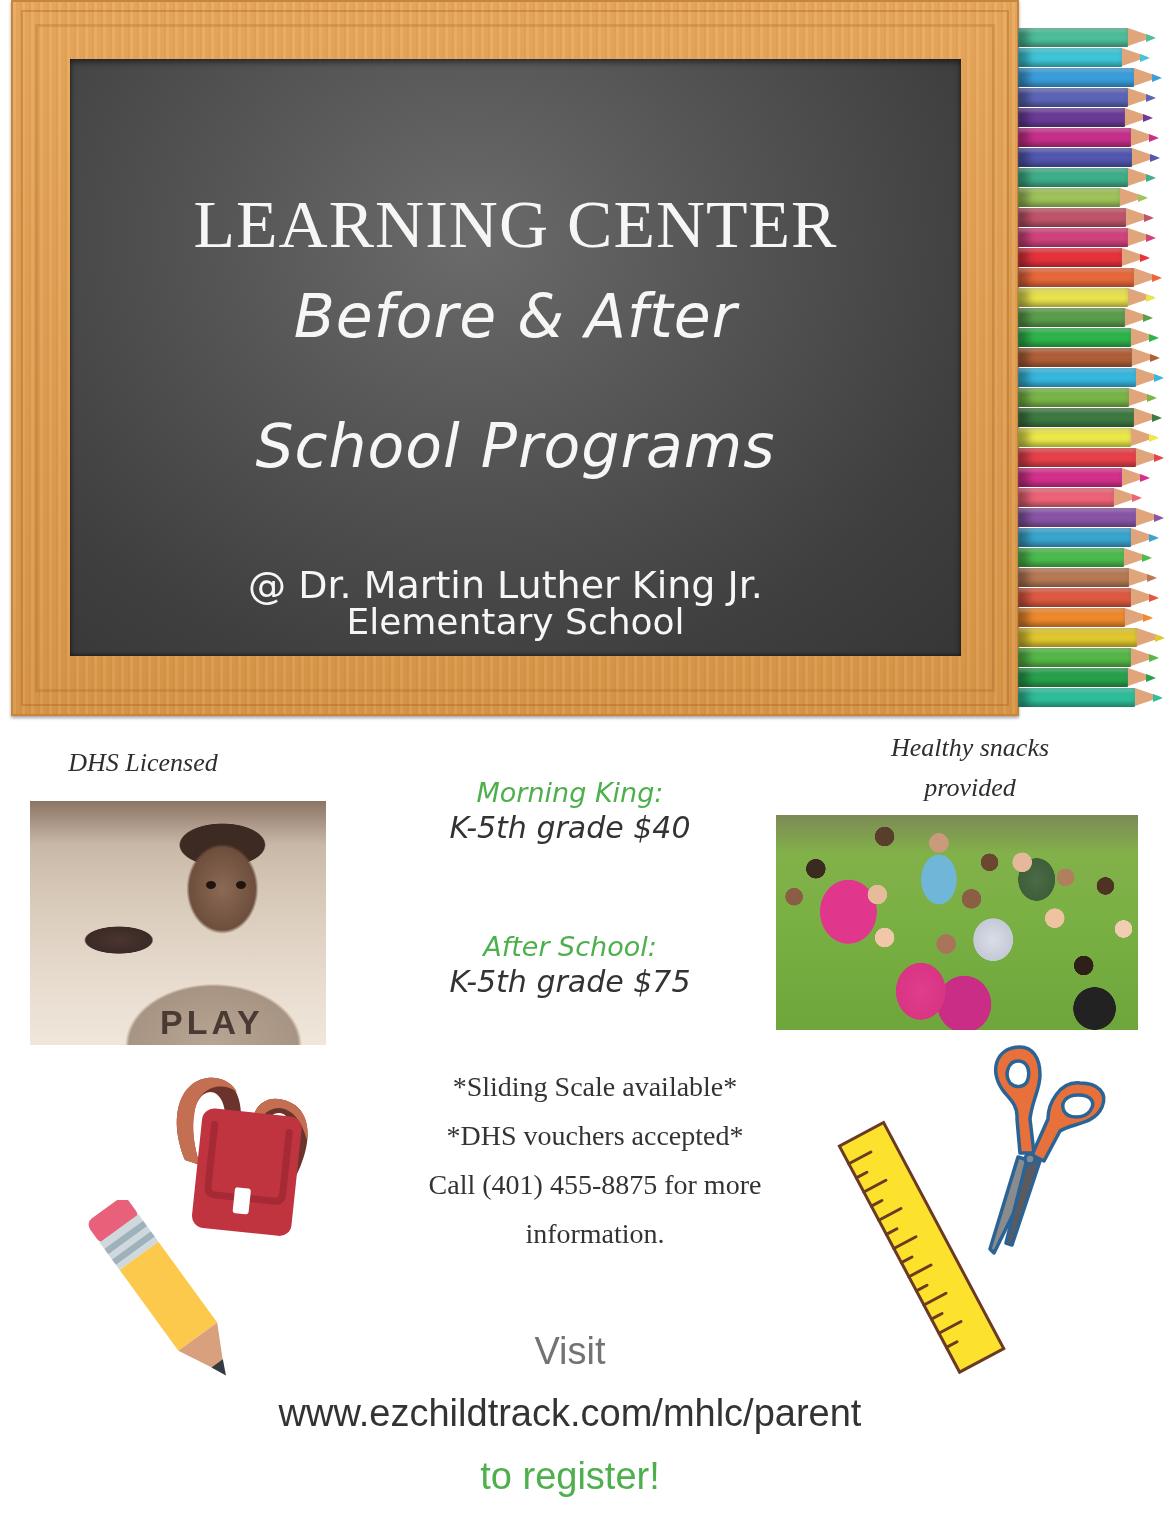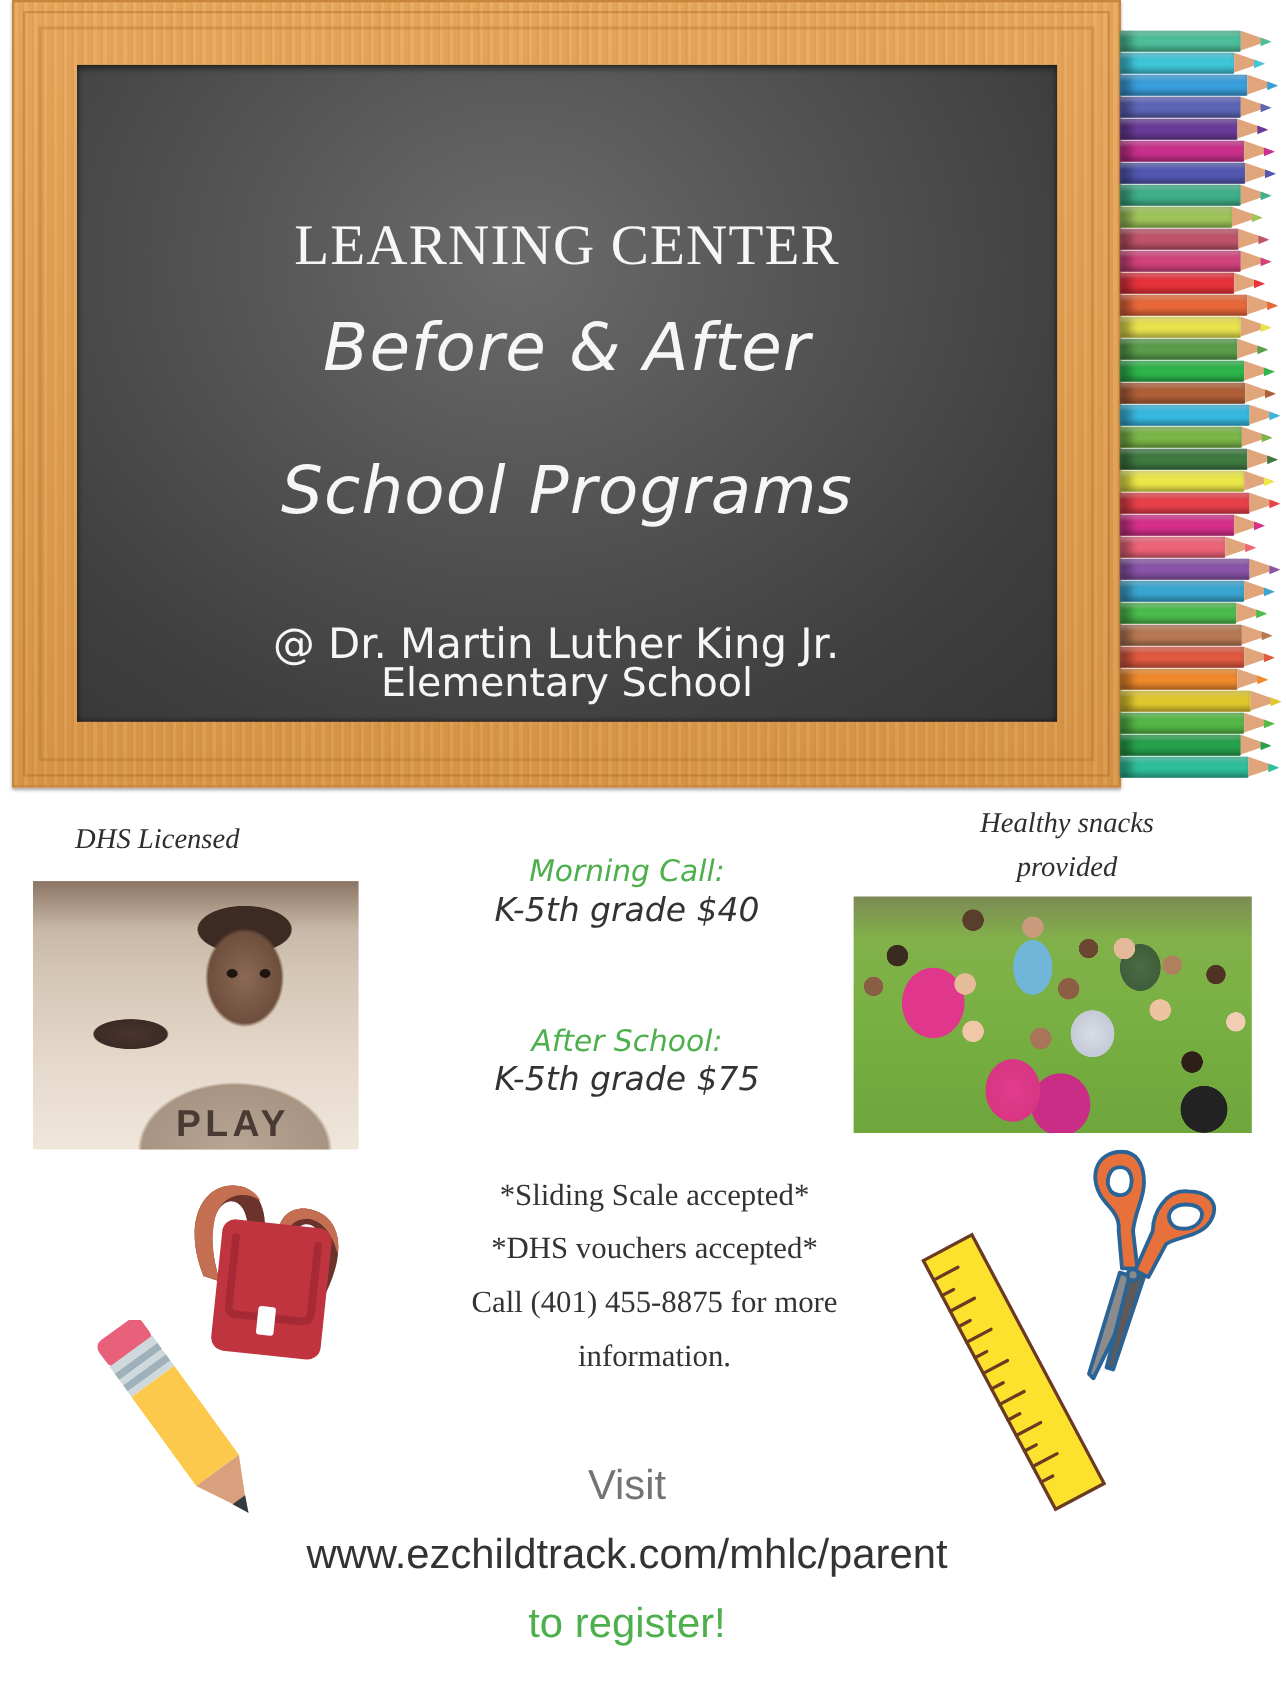--- a/index.html
+++ b/index.html
@@ -22,21 +22,21 @@
     border:3px solid rgba(160,95,30,0.25);
   }
   .board {
     position:absolute; left:59px; top:59px; width:891px; height:597px;
     background: radial-gradient(ellipse at 45% 30%, #6a6b6a 0%, #555655 35%, #3e3f3e 75%, #353635 100%);
     box-shadow: inset 0 3px 6px rgba(0,0,0,0.55), inset 0 -2px 3px rgba(0,0,0,0.3);
     z-index:2;
   }
   .board-text { position:absolute; left:0; width:100%; text-align:center; color:#f6f6f4; }
   .title1 { top:52px; font-family:"Liberation Serif", serif; font-size:64px; letter-spacing:1px; line-height:70px; }
-  .title2 { top:130px; font-family:"Liberation Serif", serif; font-size:52px; letter-spacing:1px; line-height:70px; }
+  .title2 { top:130px; font-family:"Liberation Serif", serif; font-size:68px; letter-spacing:1px; line-height:70px; }
   .script1 { top:222px; font-family:"DejaVu Sans", sans-serif; font-size:60px; font-weight:200; font-style:italic; line-height:70px; letter-spacing:1px; }
   .script2 { top:352px; font-family:"DejaVu Sans", sans-serif; font-size:60px; font-weight:200; font-style:italic; line-height:70px; letter-spacing:1px; }
   .loc1 { top:470px; font-family:"DejaVu Sans", sans-serif; font-size:38px; line-height:46px; left:-10px;margin-top:33px; }
   .loc2 { top:540px; font-family:"DejaVu Sans", sans-serif; font-size:36px; line-height:46px; }
 
   
   .pencils { position:absolute; left:1018px; top:28px; width:150px; height:680px; z-index:1; }
   .pencil { position:absolute; left:0; height:19px; }
   .pencil .body { position:absolute; left:0; top:0; height:19px; border-radius:0 1px 1px 0;
     box-shadow: inset 0 -4px 4px rgba(0,0,0,0.18), inset 0 4px 3px rgba(255,255,255,0.22), inset 10px 0 8px rgba(0,0,0,0.35); }
@@ -304,30 +304,30 @@
 
 <div class="caption cap-right">
   <div>Healthy snacks</div>
   <div>provided</div>
 </div>
 <div class="photo photo-right">
   <div class="kids"></div>
 </div>
 
 <div class="price-block pb-1">
-  <div class="price-label">Morning Call:</div>
+  <div class="price-label">Morning King:</div>
   <div class="price-value">K-5th grade $40</div>
 </div>
 <div class="price-block pb-2">
   <div class="price-label">After School:</div>
   <div class="price-value">K-5th grade $75</div>
 </div>
 
 <div class="info">
-  <div>*Sliding Scale accepted*</div>
+  <div>*Sliding Scale available*</div>
   <div>*DHS vouchers accepted*</div>
   <div>Call (401) 455-8875 for more</div>
   <div>information.</div>
 </div>
 
 <div class="visit visit-1">Visit</div>
 <div class="visit visit-url">www.ezchildtrack.com/mhlc/parent</div>
 <div class="visit visit-3">to register!</div>
 
 <svg class="clip" style="left:155px;top:1070px;" width="170" height="170" viewBox="0 0 170 170">

